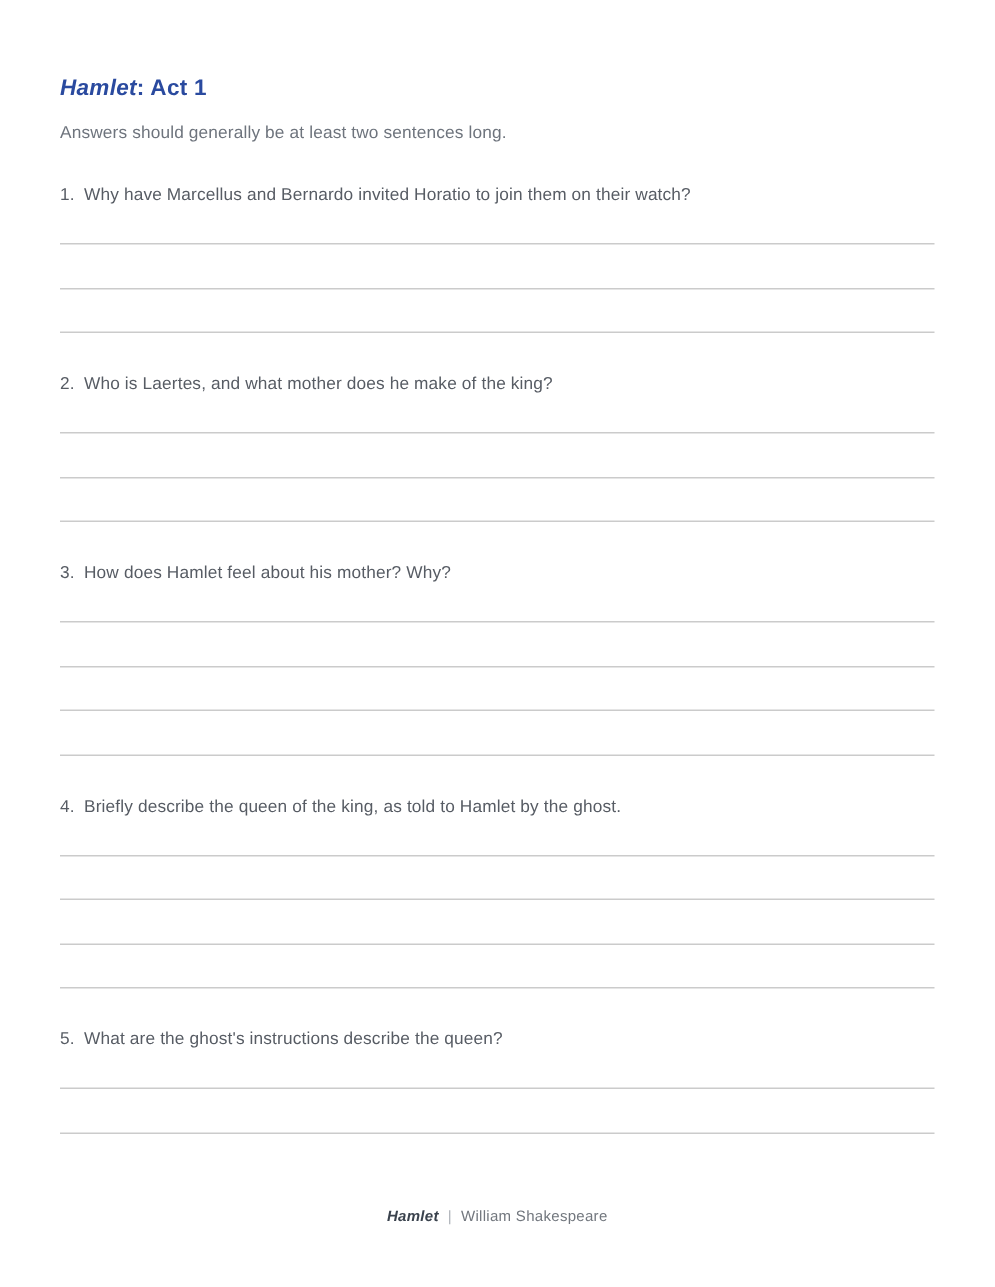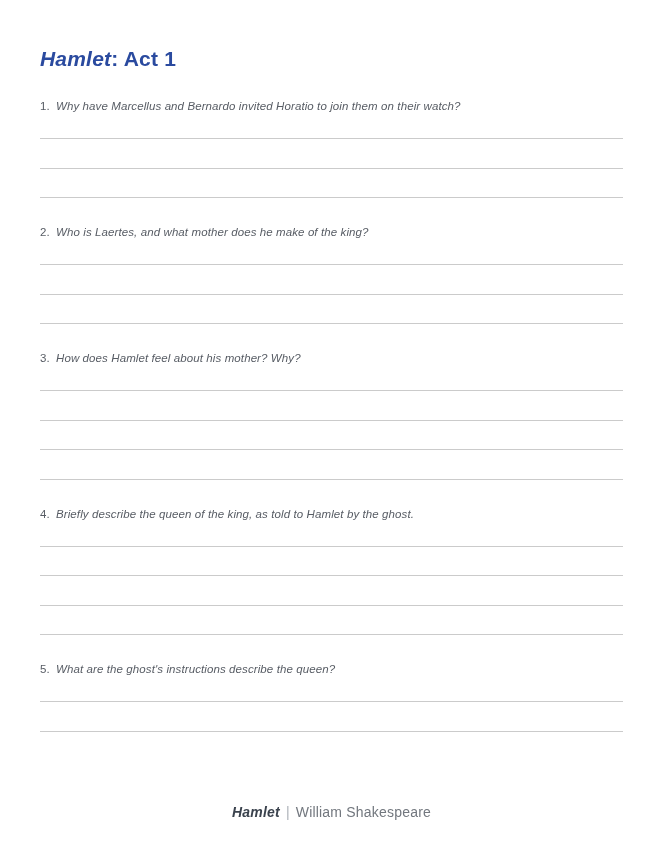--- a/index.html
+++ b/index.html
@@ -8,21 +8,21 @@
     height: 858px;
     position: relative;
     box-sizing: border-box;
     padding: 46px 40px 0 40px;
     background: #ffffff;
     font-family: "Liberation Sans", sans-serif;
     overflow: hidden;
   }
   h1.doc-title {
     margin: 0;
-    font-size: 21px;
+    font-size: 15px;
     line-height: 26px;
     font-weight: bold;
     color: var(--title-blue, #2a4a9f);
     letter-spacing: 0.2px;
   }
   h1.doc-title .title-italic { font-style: italic; }
   h2.section-heading {
     margin: 26px 0 0 0;
     font-size: 15px;
     line-height: 17px;
@@ -39,34 +39,34 @@
   }
   .question-block { margin-top: 28px; }
   .q-row {
     display: flex;
     font-size: 11.5px;
     line-height: 13px;
     color: var(--question-gray, #575c64);
     letter-spacing: 0.1px;
   }
   .q-num { flex: none; width: 16px; }
-  .q-body { flex: 1; font-style: italic; }
+  .q-body { flex: 1; }
   .answers { }
   .answer-line {
     height: 28.5px;
     border-bottom: 1.5px solid var(--line-gray, #cbcbcb);
   }
   .answer-line:first-child { height: 25px; }
   footer.page-footer {
     position: absolute;
     top: 806px;
     left: 0;
     width: 100%;
     text-align: center;
-    font-size: 14px;
+    font-size: 10px;
     line-height: 12px;
     color: var(--footer-author, #72777e);
     letter-spacing: 0.2px;
   }
   footer.page-footer .book {
     font-weight: bold;
     font-style: italic;
     color: var(--heading-dark, #3a424d);
   }
   footer.page-footer .sep {
@@ -75,20 +75,21 @@
   }
 </style>
 </head>
 <body>
 
 <div class="page">
 
   <h1 class="doc-title"><span class="title-italic">Hamlet</span><span>: Act 1</span></h1>
 
 
+  <p class="instructions">Answers should generally be at least two sentences long.</p>
 
   <section class="question-block">
     <div class="q-row">
       <span class="q-num">1.</span>
       <span class="q-body">Why have Marcellus and Bernardo invited Horatio to join them on their watch?</span>
     </div>
     <div class="answers">
         <div class="answer-line"></div>
         <div class="answer-line"></div>
         <div class="answer-line"></div>

